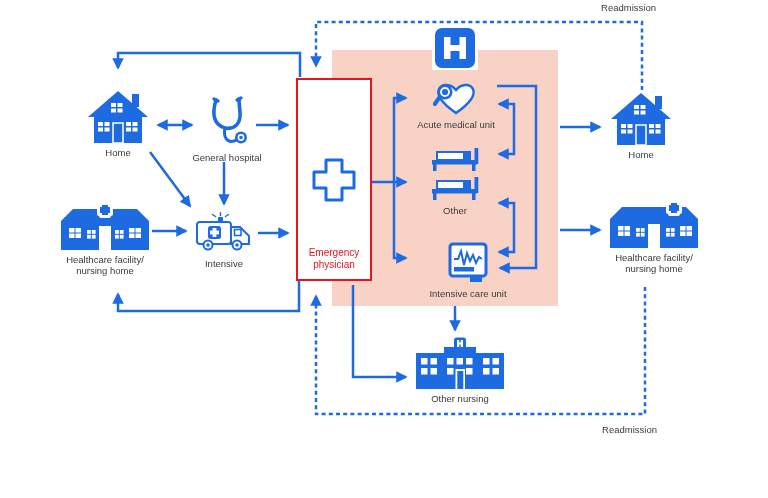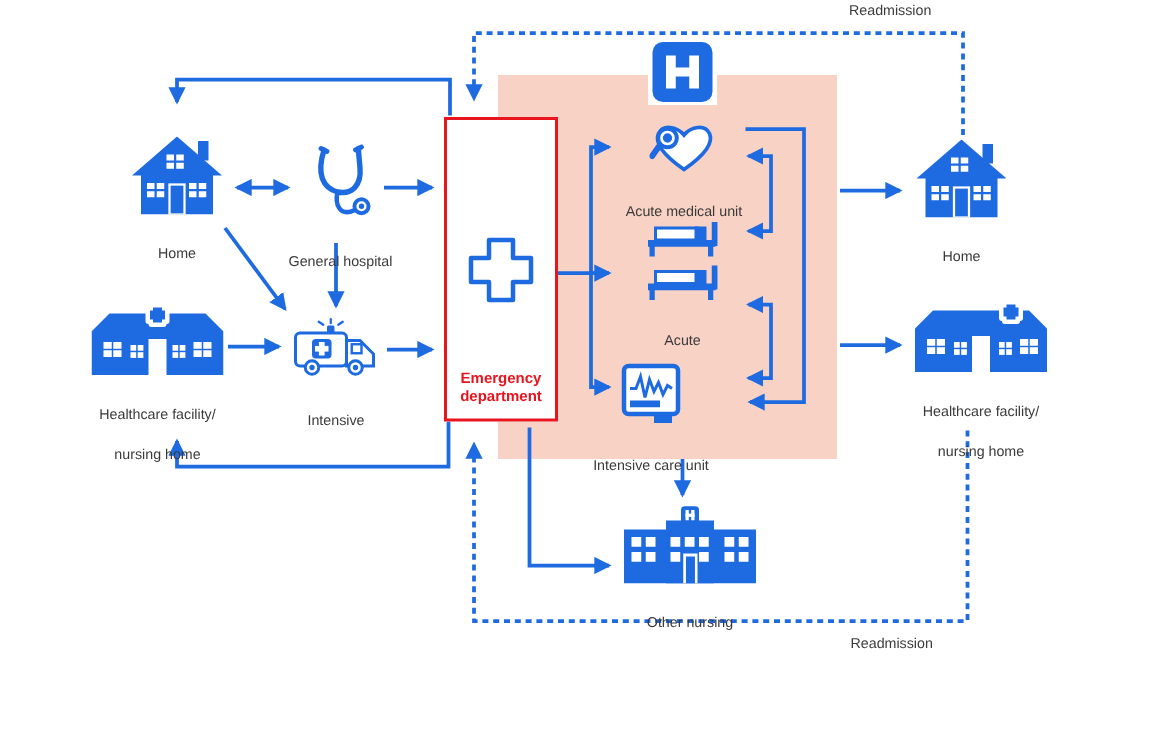--- a/index.html
+++ b/index.html
@@ -1,26 +1,26 @@
 <!DOCTYPE html>
 <html><head>
 <meta charset="utf-8">
 <style>
   html,body{margin:0;padding:0;background:#fff;}
   #stage{position:relative;width:768px;height:498px;background:#ffffff;overflow:hidden;
          font-family:"Liberation Sans",sans-serif;}
   .pink-zone{position:absolute;left:332px;top:50px;width:226px;height:256px;background:#f8d2c4;}
   .node{position:absolute;text-align:center;}
-  .label{font-size:9.5px;line-height:11px;color:#3a3a3a;margin-top:16px;}
+  .label{font-size:9.5px;line-height:11px;color:#3a3a3a;}
   .ed-box{position:absolute;left:296px;top:78px;width:72px;height:199px;background:#ffffff;
           border:2.5px solid #e8141e;}
-  .ed-label{position:absolute;left:0;right:0;bottom:8px;color:#e8141e;font-weight:bold;
+  .ed-label{position:absolute;left:0;right:0;bottom:8px;color:#e8141e;font-weight:normal;
             font-size:10px;line-height:12px;text-align:center;}
   .ed-cross{position:absolute;left:14px;top:78px;}
-  .readmission{position:absolute;font-size:9.5px;color:#3a3a3a;text-align:left;width:90px;}
+  .readmission{position:absolute;font-size:9.5px;color:#3a3a3a;text-align:right;width:90px;}
   svg{display:block;}
   #wires{position:absolute;left:0;top:0;}
   .icon{display:inline-block;}
 </style>
 </head>
 <body>
 
 <div id="stage">
 
   <div class="pink-zone"></div>
@@ -184,21 +184,21 @@
   </div>
 
   <div class="ed-box">
     <span class="icon ed-cross">
       <svg width="44" height="44" viewBox="0 0 44 44">
         <path d="M14,2 H30 V14 H42 V30 H30 V42 H14 V30 H2 V14 H14 Z" fill="#fff" stroke="#1e6ae1" stroke-width="3" stroke-linejoin="round"></path>
       </svg>
     </span>
     <div class="ed-label">
       <div>Emergency</div>
-      <div>department</div>
+      <div>physician</div>
     </div>
   </div>
 
   <div class="node" style="left:406px;top:81px;width:100px;">
     <span class="icon">
       <svg width="46" height="34" viewBox="0 0 46 34">
         <path d="M23,32 C10,23 3,15 6,8 C9,2 18,3 23,9 C28,3 37,2 40,8 C43,15 36,23 23,32 Z" fill="#fff" stroke="#1e6ae1" stroke-width="2.5"></path>
         <circle cx="12" cy="11" r="7.5" fill="#1e6ae1"></circle>
         <circle cx="12" cy="11" r="4" fill="none" stroke="#fff" stroke-width="1.8"></circle>
         <line x1="6" y1="17" x2="1.8" y2="23" stroke="#1e6ae1" stroke-width="4" stroke-linecap="round"></line>
@@ -221,24 +221,24 @@
         <g transform="translate(0,29)">
           <rect x="43.5" y="0" width="3.8" height="16" fill="#1e6ae1"></rect>
           <rect x="1" y="12" width="45" height="4.5" fill="#1e6ae1"></rect>
           <rect x="2" y="16" width="3.5" height="7" fill="#1e6ae1"></rect>
           <rect x="41" y="16" width="3.5" height="7" fill="#1e6ae1"></rect>
           <rect x="6" y="4" width="28" height="8" fill="#fff" stroke="#1e6ae1" stroke-width="2"></rect>
           <rect x="32" y="3" width="8" height="10" fill="#1e6ae1"></rect>
         </g>
       </svg>
     </span>
-    <div class="label">Acute</div>
-  </div>
-
-  <div class="node" style="left:384px;top:242px;width:100px;">
+    <div class="label">Other</div>
+  </div>
+
+  <div class="node" style="left:418px;top:242px;width:100px;">
     <span class="icon">
       <svg width="40" height="42" viewBox="0 0 40 42">
         <rect x="22" y="34" width="12" height="6" fill="#1e6ae1"></rect>
         <rect x="2" y="2" width="36" height="32" rx="3" fill="#fff" stroke="#1e6ae1" stroke-width="3"></rect>
         <polyline points="6,17 10,17 13,9 16,23 19,11 22,19 25,13 28,21 31,15 34,17" fill="none" stroke="#1e6ae1" stroke-width="2"></polyline>
         <rect x="6" y="25" width="20" height="4.5" fill="#1e6ae1"></rect>
       </svg>
     </span>
     <div class="label">Intensive care unit</div>
   </div>

